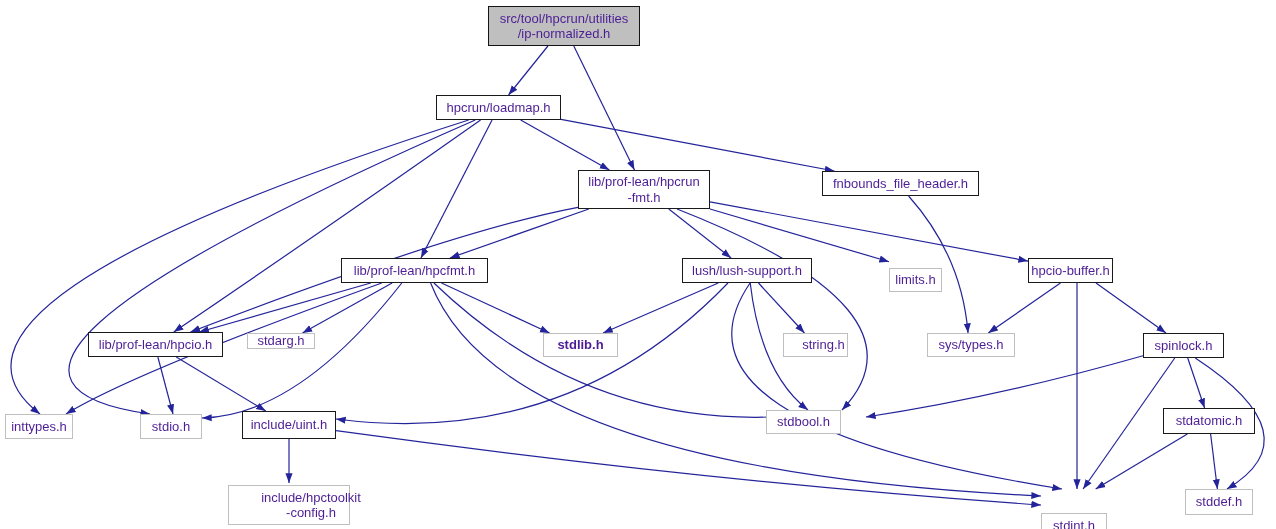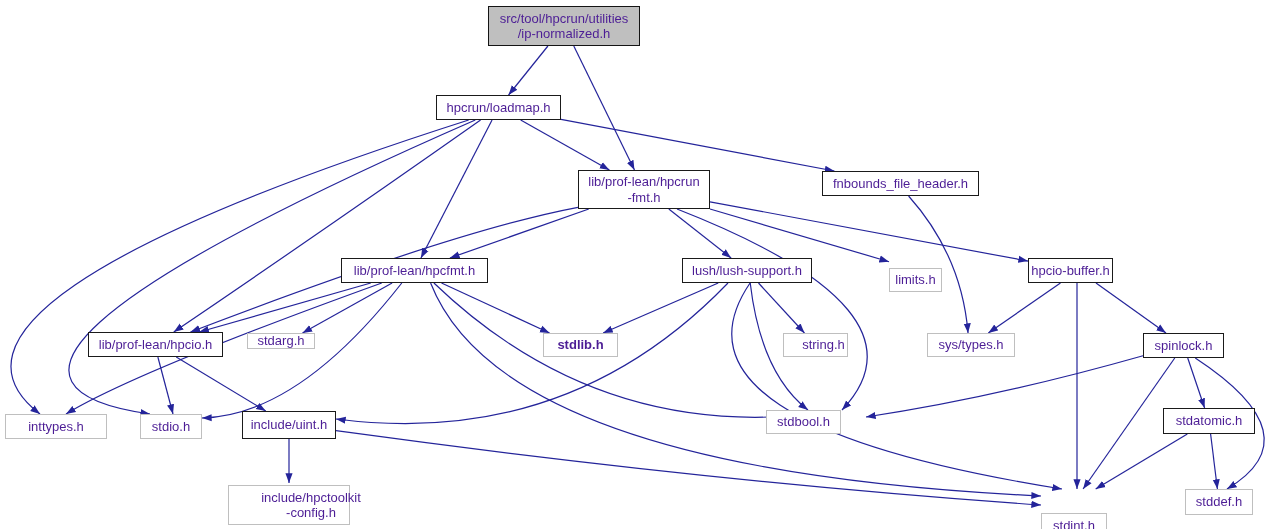--- a/index.html
+++ b/index.html
@@ -115,21 +115,21 @@
       </div>
       <div class="node ext" style="left: 783px; top: 333px; width: 65px; height: 24px; padding-left: 16px;">
         <span>string.h</span>
       </div>
       <div class="node ext" style="left: 927px; top: 333px; width: 88px; height: 24px;">
         <span>sys/types.h</span>
       </div>
       <div class="node doc" style="left: 1143px; top: 333px; width: 81px; height: 25px;">
         <span>spinlock.h</span>
       </div>
-      <div class="node ext" style="left: 5px; top: 414px; width: 102px; height: 25px;">
+      <div class="node ext" style="left: 5px; top: 414px; width: 68px; height: 25px;">
         <span>inttypes.h</span>
       </div>
       <div class="node ext" style="left: 140px; top: 414px; width: 62px; height: 25px;">
         <span>stdio.h</span>
       </div>
       <div class="node doc" style="left: 242px; top: 411px; width: 94px; height: 28px;">
         <span>include/uint.h</span>
       </div>
       <div class="node ext" style="left: 766px; top: 410px; width: 75px; height: 24px;">
         <span>stdbool.h</span>

